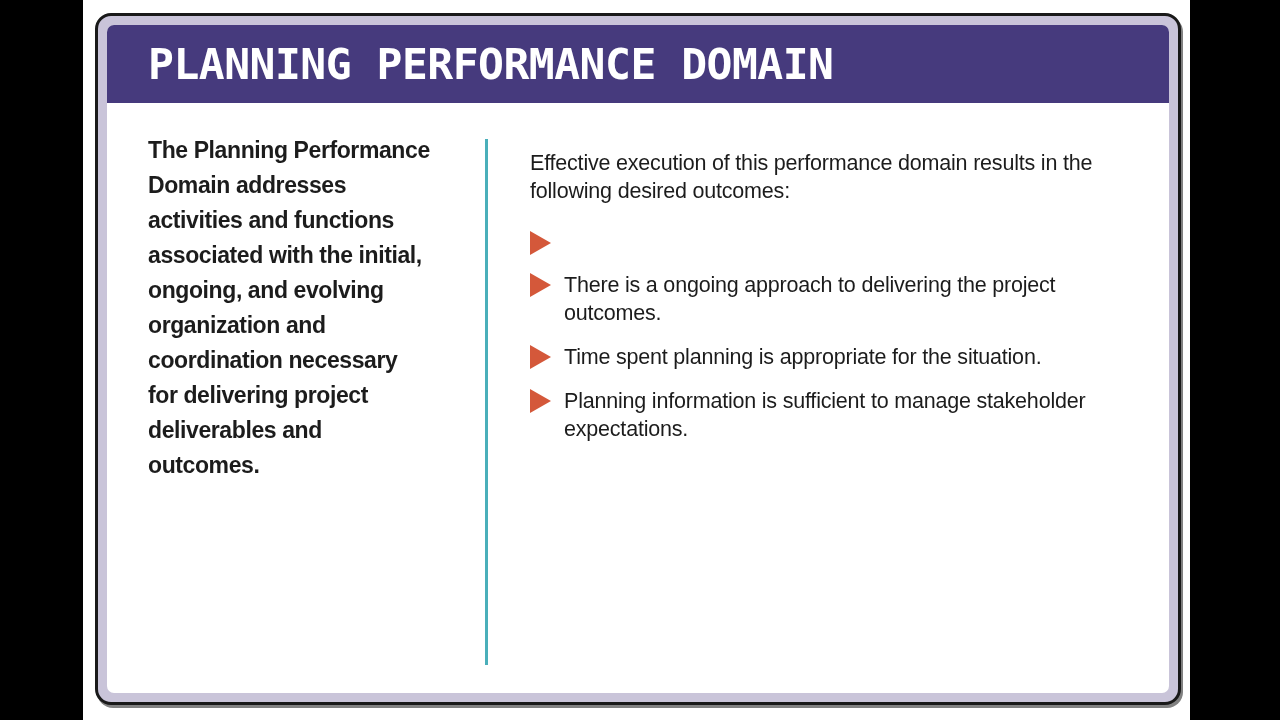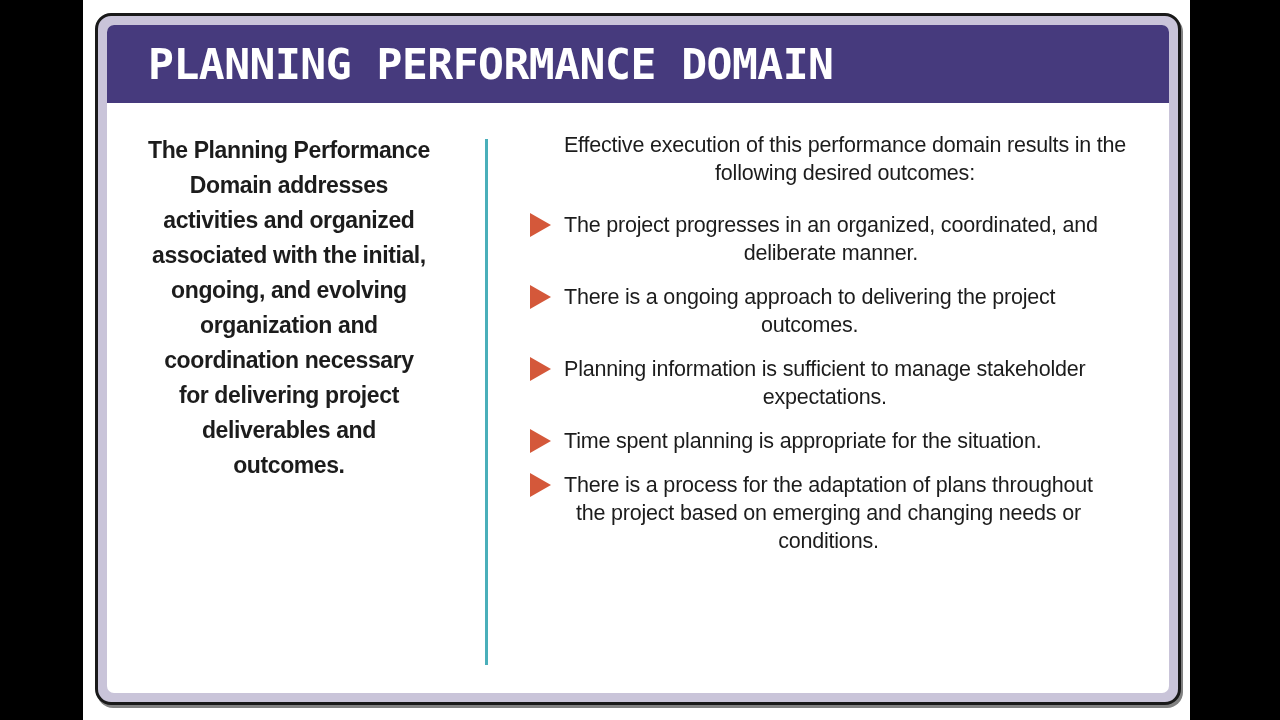--- a/index.html
+++ b/index.html
@@ -26,21 +26,20 @@
     position:absolute;left:83px;top:0;width:1107px;height:720px;
     background:var(--slide-bg);
   }
   .card{
     position:absolute;left:12px;top:13px;width:1086px;height:692px;
     background:var(--card-border);
     border:3px solid var(--card-outline);
     border-radius:16px;
     padding:9px;
     box-shadow:2px 3px 0 rgba(25,25,25,0.55);
-    text-align:center;
   }
   .card-inner{
     width:100%;height:100%;
     background:var(--slide-bg);
     border-radius:7px;
     overflow:hidden;
     display:flex;flex-direction:column;
   }
   .card-header{
     height:78px;flex:none;
@@ -66,21 +65,21 @@
     letter-spacing:-0.4px;
     color:var(--body-text);
     white-space:pre;
   }
   .divider{
     position:absolute;left:378px;top:36px;
     width:3px;height:526px;
     background:var(--divider);
   }
   .right-col{
-    position:absolute;left:423px;top:28px;width:630px;
+    position:absolute;left:423px;top:46px;width:630px;
   }
   .intro{
     font-size:21.5px;
     line-height:28px;
     letter-spacing:-0.2px;
     color:var(--body-text);
     white-space:pre;
   }
   .bullets{
     margin-top:24px;
@@ -109,63 +108,55 @@
 <div class="stage">
   <div class="slide">
     <div class="card">
       <div class="card-inner">
         <div class="card-header">
           <h1 class="title">PLANNING PERFORMANCE DOMAIN</h1>
         </div>
         <div class="card-body">
           <div class="left-text">The Planning Performance
 Domain addresses
-activities and organized
+activities and functions
 associated with the initial,
 ongoing, and evolving
 organization and
 coordination necessary
 for delivering project
 deliverables and
 outcomes.</div>
           <div class="divider"></div>
           <div class="right-col">
             <div class="intro">Effective execution of this performance domain results in the
 following desired outcomes:</div>
             <div class="bullets">
 
                 <div class="bullet">
                   <span class="tri"></span>
-                  <span class="bullet-text">The project progresses in an organized, coordinated, and
-deliberate manner.</span>
                 </div>
 
                 <div class="bullet">
                   <span class="tri"></span>
                   <span class="bullet-text">There is a ongoing approach to delivering the project
 outcomes.</span>
                 </div>
 
 
                 <div class="bullet">
                   <span class="tri"></span>
-                  <span class="bullet-text">Planning information is sufficient to manage stakeholder
-expectations.</span>
-                </div>
-
-                <div class="bullet">
-                  <span class="tri"></span>
                   <span class="bullet-text">Time spent planning is appropriate for the situation.</span>
                 </div>
 
                 <div class="bullet">
                   <span class="tri"></span>
-                  <span class="bullet-text">There is a process for the adaptation of plans throughout
-the project based on emerging and changing needs or
-conditions.</span>
+                  <span class="bullet-text">Planning information is sufficient to manage stakeholder
+expectations.</span>
                 </div>
+
               </div>
           </div>
         </div>
       </div>
     </div>
   </div>
 </div>
 
 </body></html>

